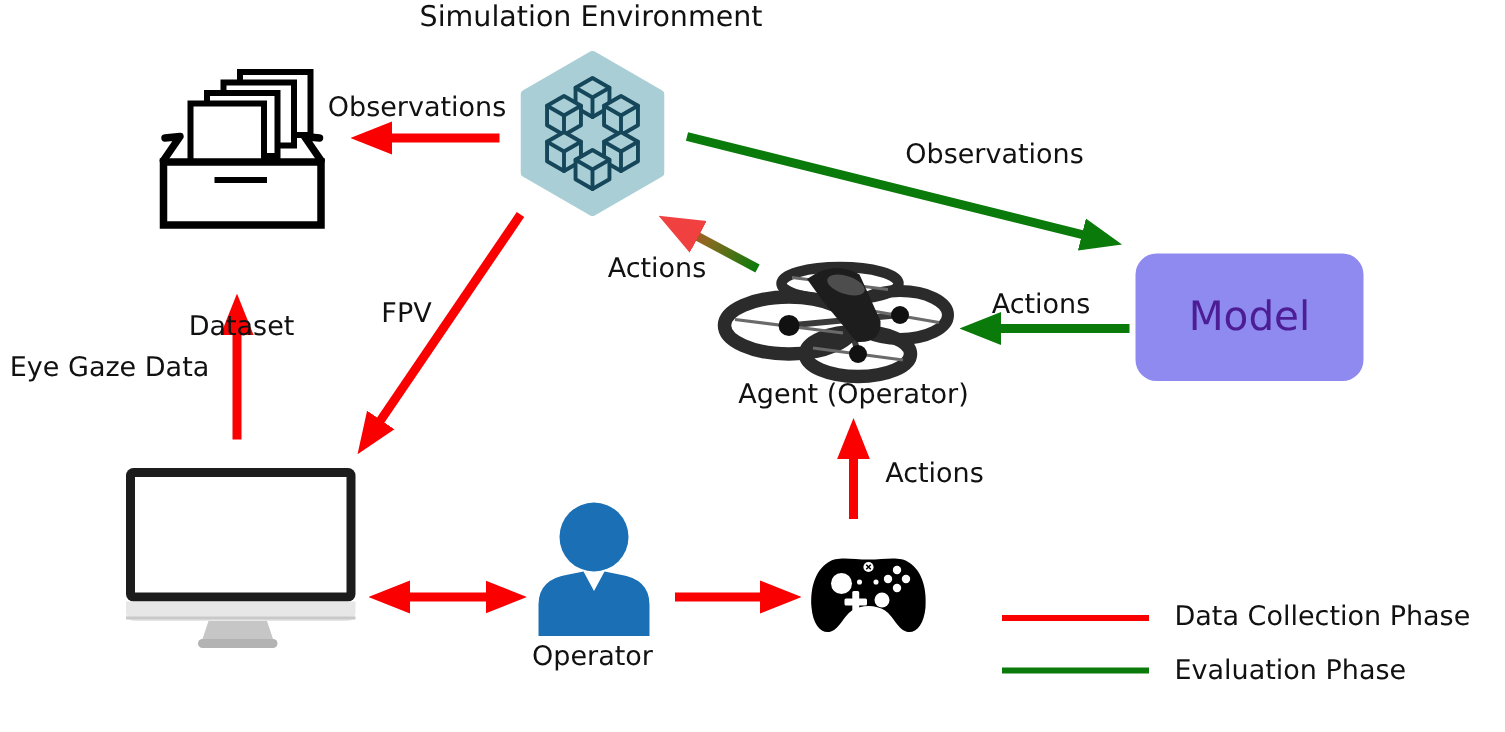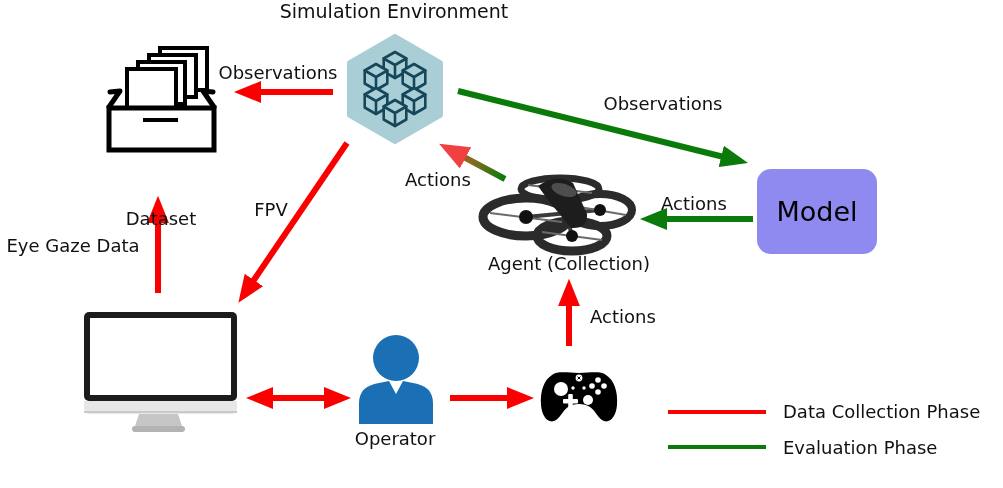--- a/index.html
+++ b/index.html
@@ -16,25 +16,25 @@
     position:absolute;
     transform:translate(-50%,-50%);
     font-size:18px;
     white-space:nowrap;
     color:#111;
   }
   .lbl.title{font-size:19px;}
   .lbl.left-anchor{transform:translate(0,-50%);}
   .model-box{
     position:absolute;
-    left:757px;top:169px;width:120px;height:85px;
+    left:757px;top:169px;width:152px;height:85px;
     background:#8f8af0;
     border-radius:14px;
     display:flex;align-items:center;justify-content:center;
-    color:#000000;font-size:27px;
+    color:#4c1d95;font-size:27px;
   }
   svg{display:block;}
   .overlay{position:absolute;left:0;top:0;}
 </style>
 </head>
 <body>
 
 <div class="canvas">
 
   <svg class="overlay" width="1003" height="488" viewBox="0 0 1003 488">
@@ -176,20 +176,20 @@
   </div>
 
   <div class="lbl title" style="left:394px;top:11px;text-align:right;">Simulation Environment</div>
   <div class="lbl" style="left:278px;top:72px;">Observations</div>
   <div class="lbl" style="left:161px;top:176px;margin-top:42px;">Dataset</div>
   <div class="lbl" style="left:73px;top:245px;text-align:center;">Eye Gaze Data</div>
   <div class="lbl" style="left:271px;top:209px;">FPV</div>
   <div class="lbl" style="left:438px;top:179px;">Actions</div>
   <div class="lbl" style="left:663px;top:103px;">Observations</div>
   <div class="lbl" style="left:694px;top:203px;">Actions</div>
-  <div class="lbl" style="left:569px;top:263px;">Agent (Collection)</div>
+  <div class="lbl" style="left:569px;top:263px;">Agent (Operator)</div>
   <div class="lbl" style="left:623px;top:316px;">Actions</div>
   <div class="lbl" style="left:395px;top:438px;">Operator</div>
 
   <div class="lbl left-anchor" style="left:783px;top:411px;">Data Collection Phase</div>
   <div class="lbl left-anchor" style="left:783px;top:447px;">Evaluation Phase</div>
 
 </div>
 
 </body></html>

